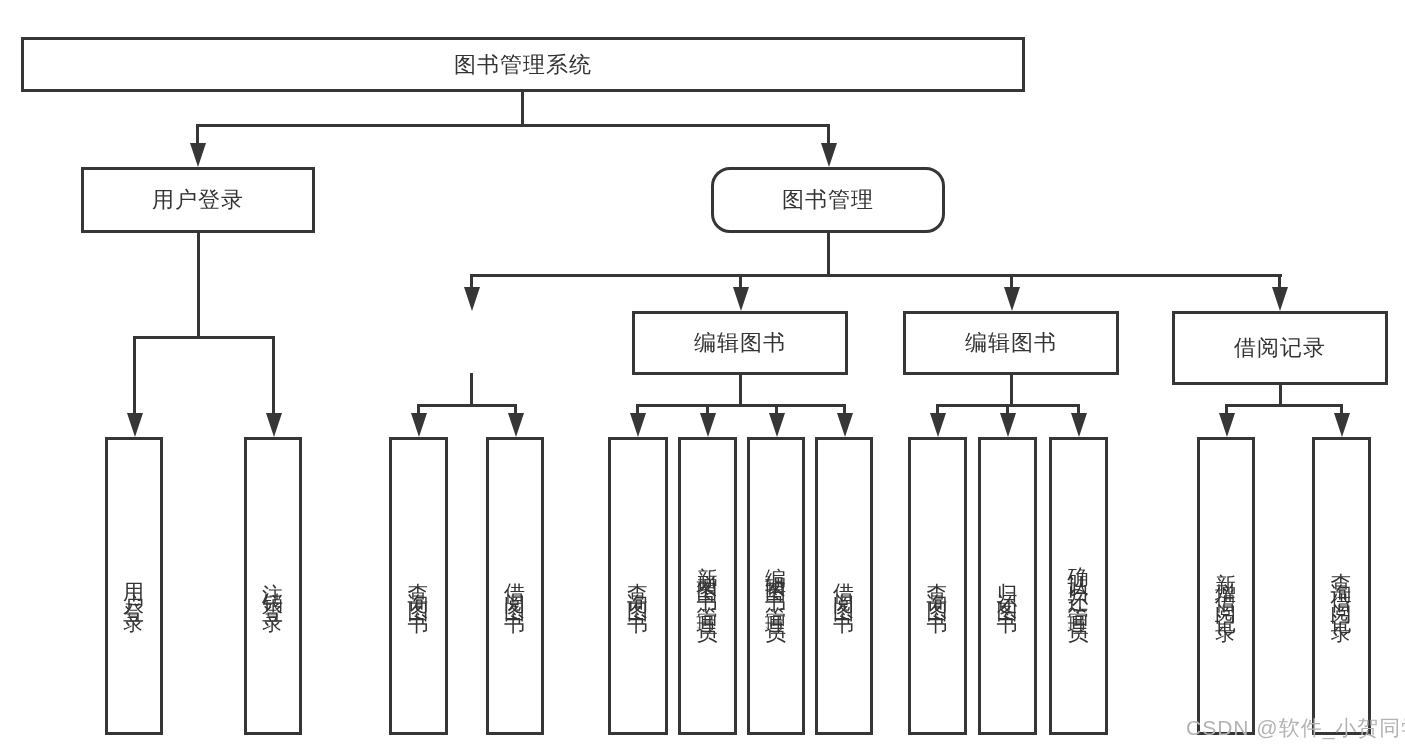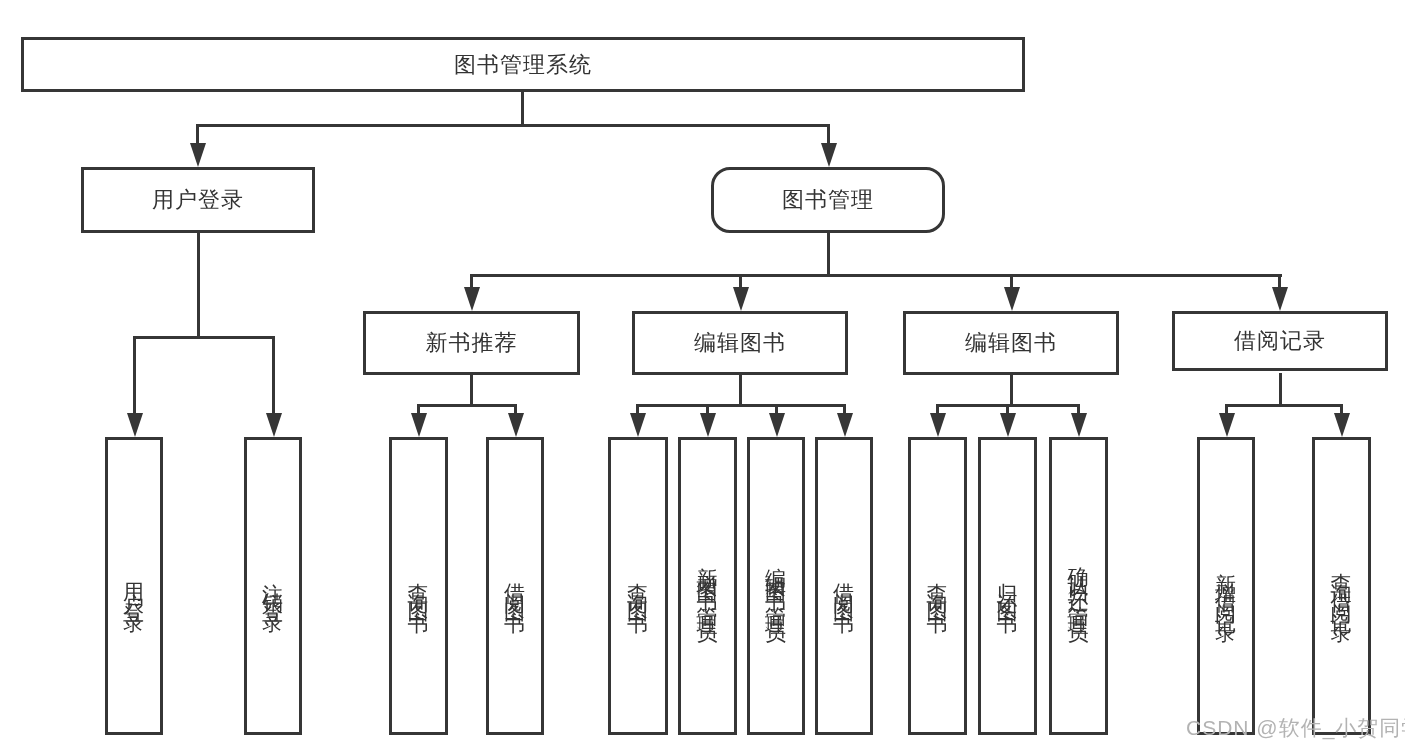--- a/index.html
+++ b/index.html
@@ -67,24 +67,23 @@
 </head>
 <body>
 
 <div id="canvas">
 
   <div class="hbox" style="left:21px; top:13px; width:1004px; height:55px;margin-top:24px;">图书管理系统</div>
 
   <div class="hbox" style="left:81px; top:167px; width:234px; height:66px;">用户登录</div>
   <div class="hbox" style="left:711px; top:167px; width:234px; height:66px;border-radius:19px;">图书管理</div>
 
-  <div class="hbox" style="left:363px; top:311px; width:217px; height:64px;">新书推荐</div>
   <div class="hbox" style="left:632px; top:311px; width:216px; height:64px;">编辑图书</div>
   <div class="hbox" style="left:903px; top:311px; width:216px; height:64px;">编辑图书</div>
-  <div class="hbox" style="left:1172px; top:311px; width:216px; height:60px;">借阅记录</div>
+  <div class="hbox" style="left:1172px; top:311px; width:216px; height:74px;">借阅记录</div>
 
   <div class="vbox" style="left:105px; top:437px; width:58px; height:298px;">
     <span>用户登录</span>
   </div>
   <div class="vbox" style="left:244px; top:437px; width:58px; height:298px;">
     <span>注销登录</span>
   </div>
 
   <div class="vbox" style="left:389px; top:437px; width:59px; height:298px;">
     <span>查询图书</span>

